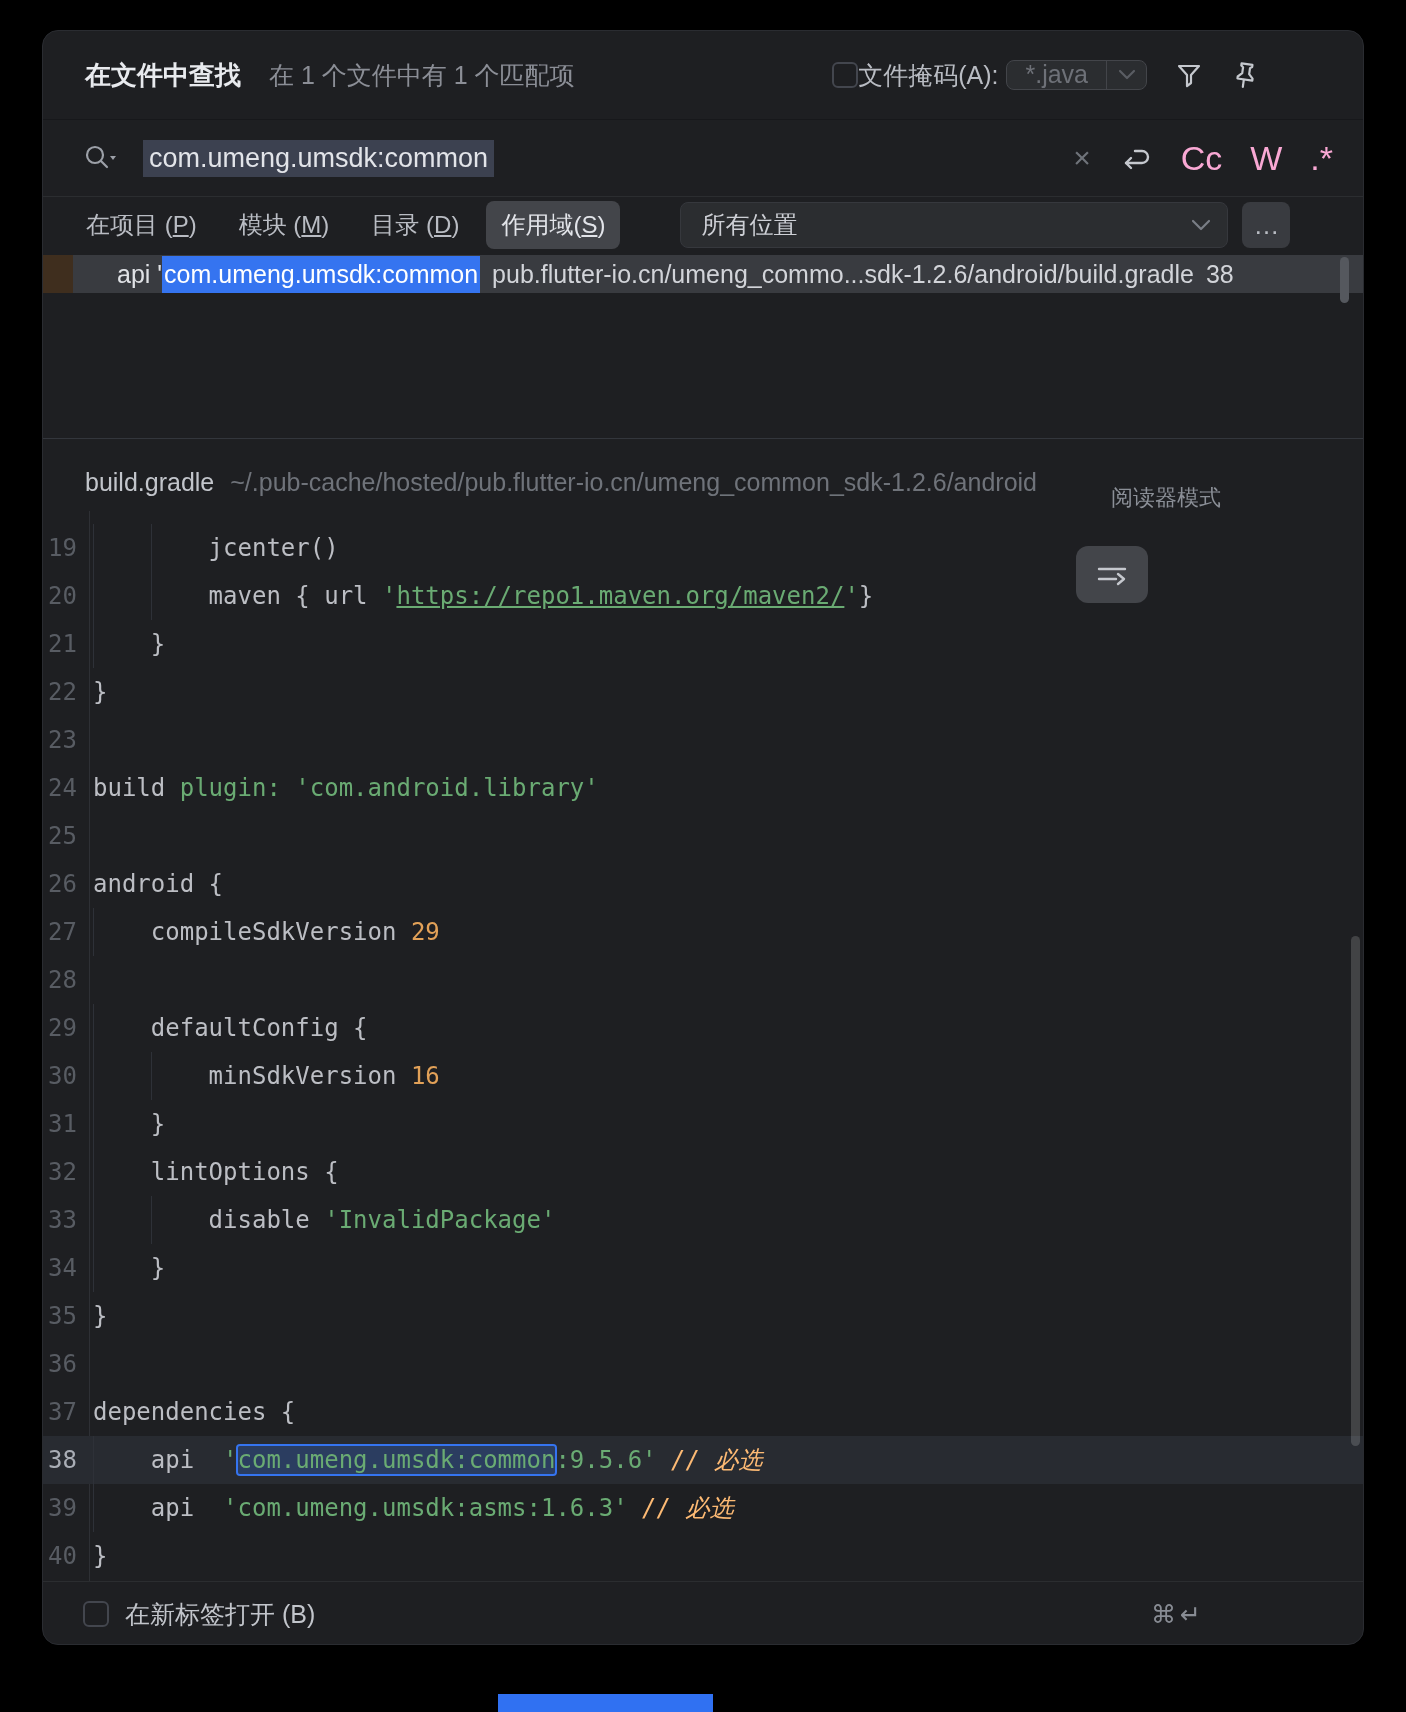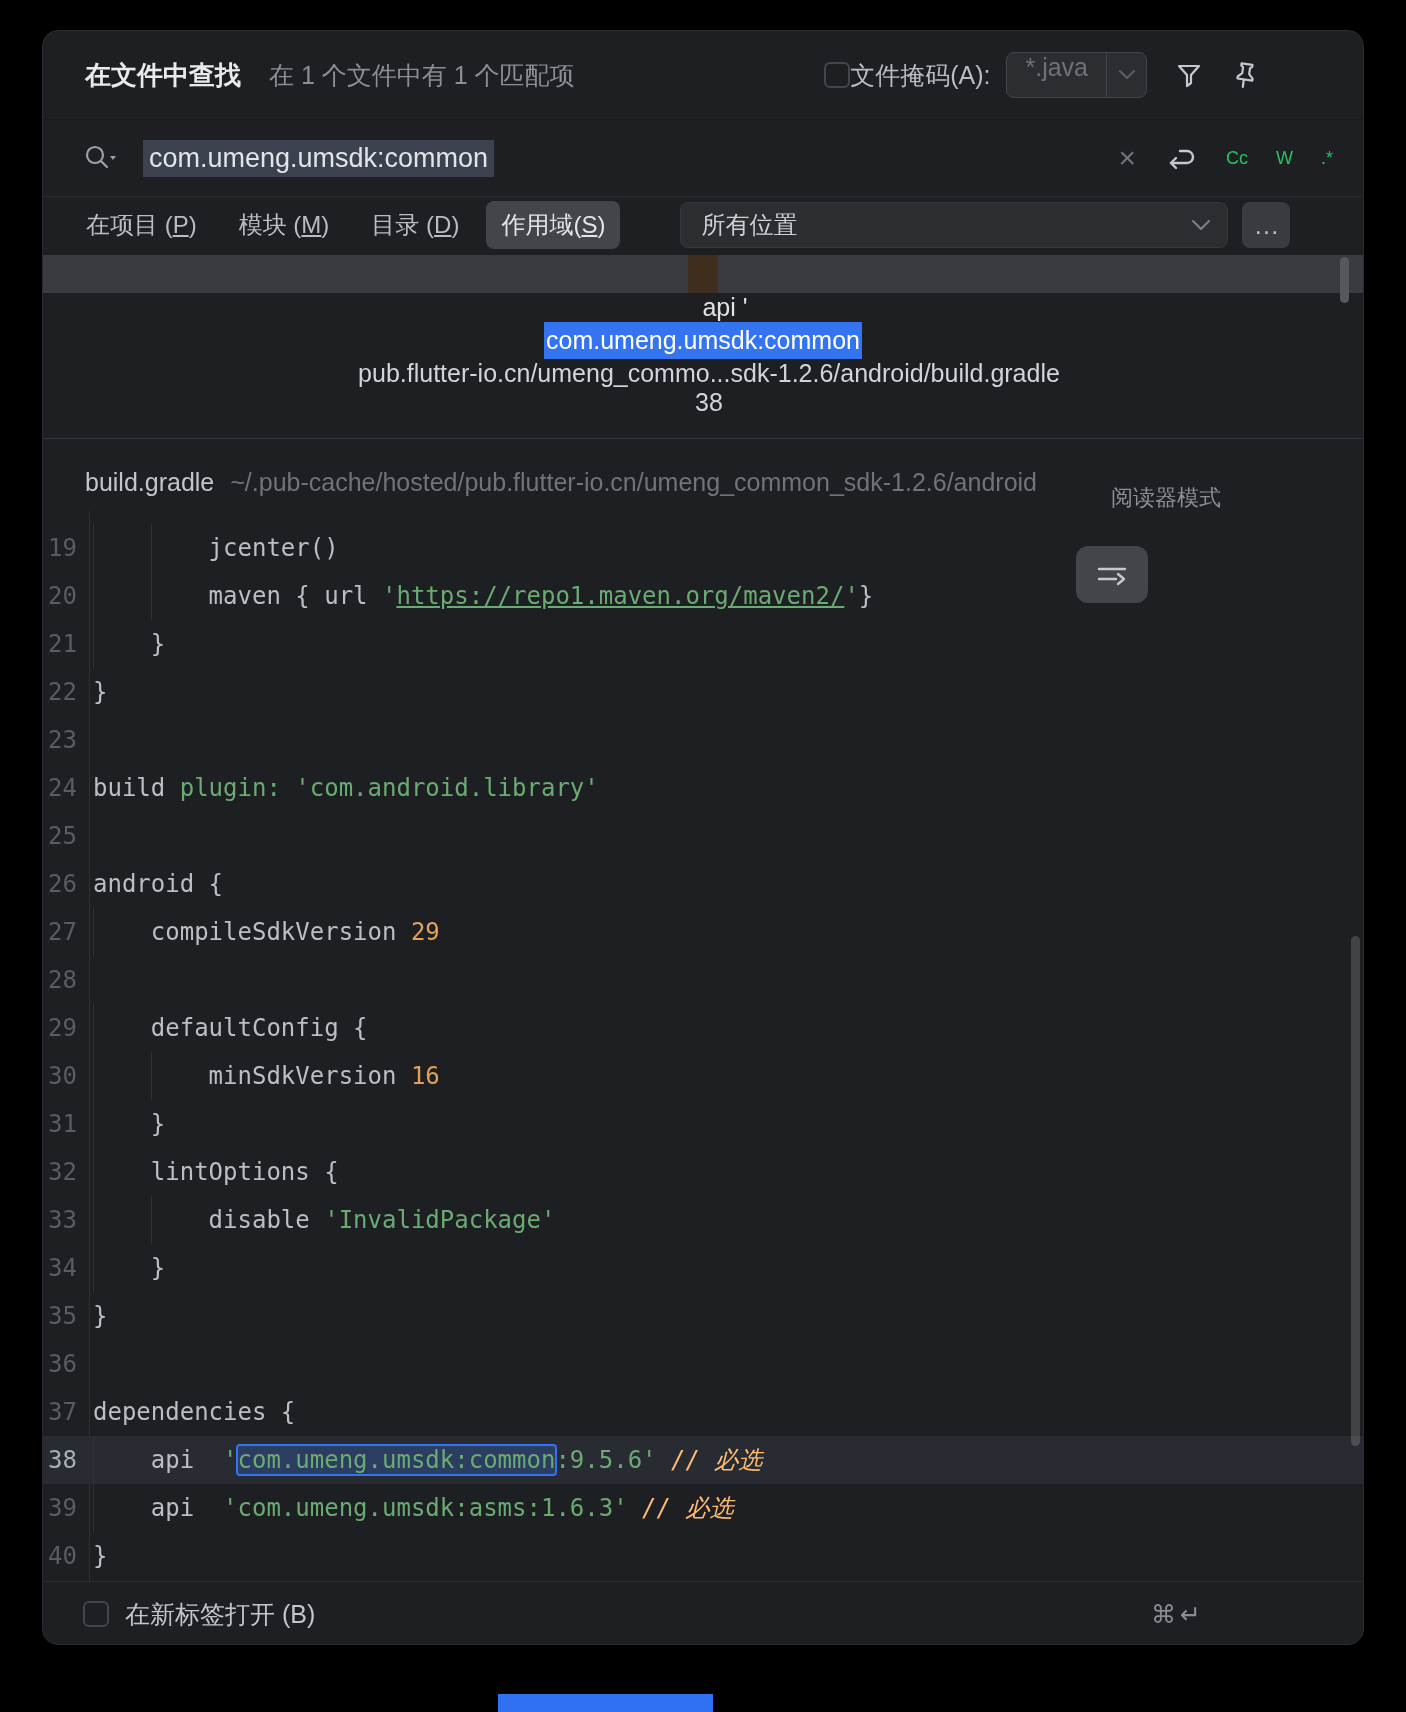--- a/index.html
+++ b/index.html
@@ -9,56 +9,56 @@
     background:#1e1f22; border:1px solid #2a2c31; border-radius:16px; overflow:hidden; }
 
   
   .hdr { position:absolute; left:0; top:0; width:100%; height:88px;
     display:flex; align-items:center; padding:0 104px 0 42px; }
   .hdr-title { font-size:26px; font-weight:bold; color:#e8eaee; }
   .hdr-summary { margin-left:28px; font-size:25px; color:#8b8e96; }
   .hdr-right { margin-left:auto; display:flex; align-items:center; }
   .cbx { width:26px; height:26px; border:2px solid #43464e; border-radius:6px; background:transparent; }
   .mask-label { font-size:25px; color:#b9bcc3; }
-  .combo { margin-left:16px; display:flex; align-items:flex-start; height:46px;
+  .combo { margin-left:8px; display:flex; align-items:flex-end; height:30px;
     background:#2b2d30; border:1px solid #43454a; border-radius:8px; overflow:hidden; }
   .combo-val { padding:0 18px; font-size:25px; color:#6e7178; }
   .combo-arrow { width:40px; height:100%; display:flex; align-items:center; justify-content:center;
     border-left:1px solid #43454a; }
   .icon-btn { margin-left:28px; display:flex; align-items:center; justify-content:center; }
 
   
   .search-row { position:absolute; left:0; top:88px; width:100%; height:78px;
     border-top:1px solid #17181b; border-bottom:1px solid #2b2d30;
     display:flex; align-items:center; padding:0 30px 0 40px; }
   .query { margin-left:26px; font-size:27px; color:#e2e4e9; background:#3c4150;
     padding:3px 6px; white-space:pre; }
   .search-opts { margin-left:auto; display:flex; align-items:center; gap:28px; }
-  .opt { font-size:18px; color:#22c55e; }
+  .opt { font-size:34px; color:#f9a8d4; }
   .opt.dim { color:#6f737a; font-size:30px; line-height:26px; }
 
   
   .scope-row { position:absolute; left:0; top:166px; width:100%; height:56px;
     display:flex; align-items:center; padding-left:28px; }
   .tab { padding:8px 15px; font-size:24px; color:#b9bcc3; border-radius:8px; white-space:pre; }
   .tab + .tab { margin-left:12px; }
   .tab.sel { background:#43454a; color:#e2e4e9; }
   .tab .key { text-decoration:underline; }
   .loc-select { margin-left:60px; width:548px; height:46px; background:#2b2d30;
     border:1px solid #36383d; border-radius:8px; display:flex; align-items:center;
     justify-content:space-between; padding:0 16px 0 20px; }
   .loc-val { font-size:24px; color:#ced0d6; }
   .more-btn { margin-left:14px; width:48px; height:46px; background:#393b40; border-radius:8px;
     display:flex; align-items:center; justify-content:center; font-size:26px; color:#b9bcc3; }
 
   
   .results { position:absolute; left:0; top:222px; width:100%; height:186px;
     border-bottom:1px solid #33363c; }
   .res-row { position:absolute; left:0; top:2px; width:100%; height:38px; background:#393b40;
-    display:flex; align-items:center;flex-direction:column; }
+    display:flex; align-items:center; }
   .res-stripe { width:30px; height:100%; background:#3f2e1e; flex:none; }
   .res-text { margin-left:44px; font-size:25px; color:#e0e2e6; white-space:pre; }
   .res-match { background:#3574f0; color:#fff; padding:4px 2px; }
   .res-path { margin-left:12px; font-size:25px; color:#d2d4d9; white-space:nowrap; }
   .res-line { margin-left:12px; font-size:25px; color:#d2d4d9; }
   .res-thumb { position:absolute; right:14px; top:2px; width:9px; height:46px;
     border-radius:5px; background:#55585e; }
 
   
   .pv-hdr { position:absolute; left:0; top:408px; width:100%; height:72px;

